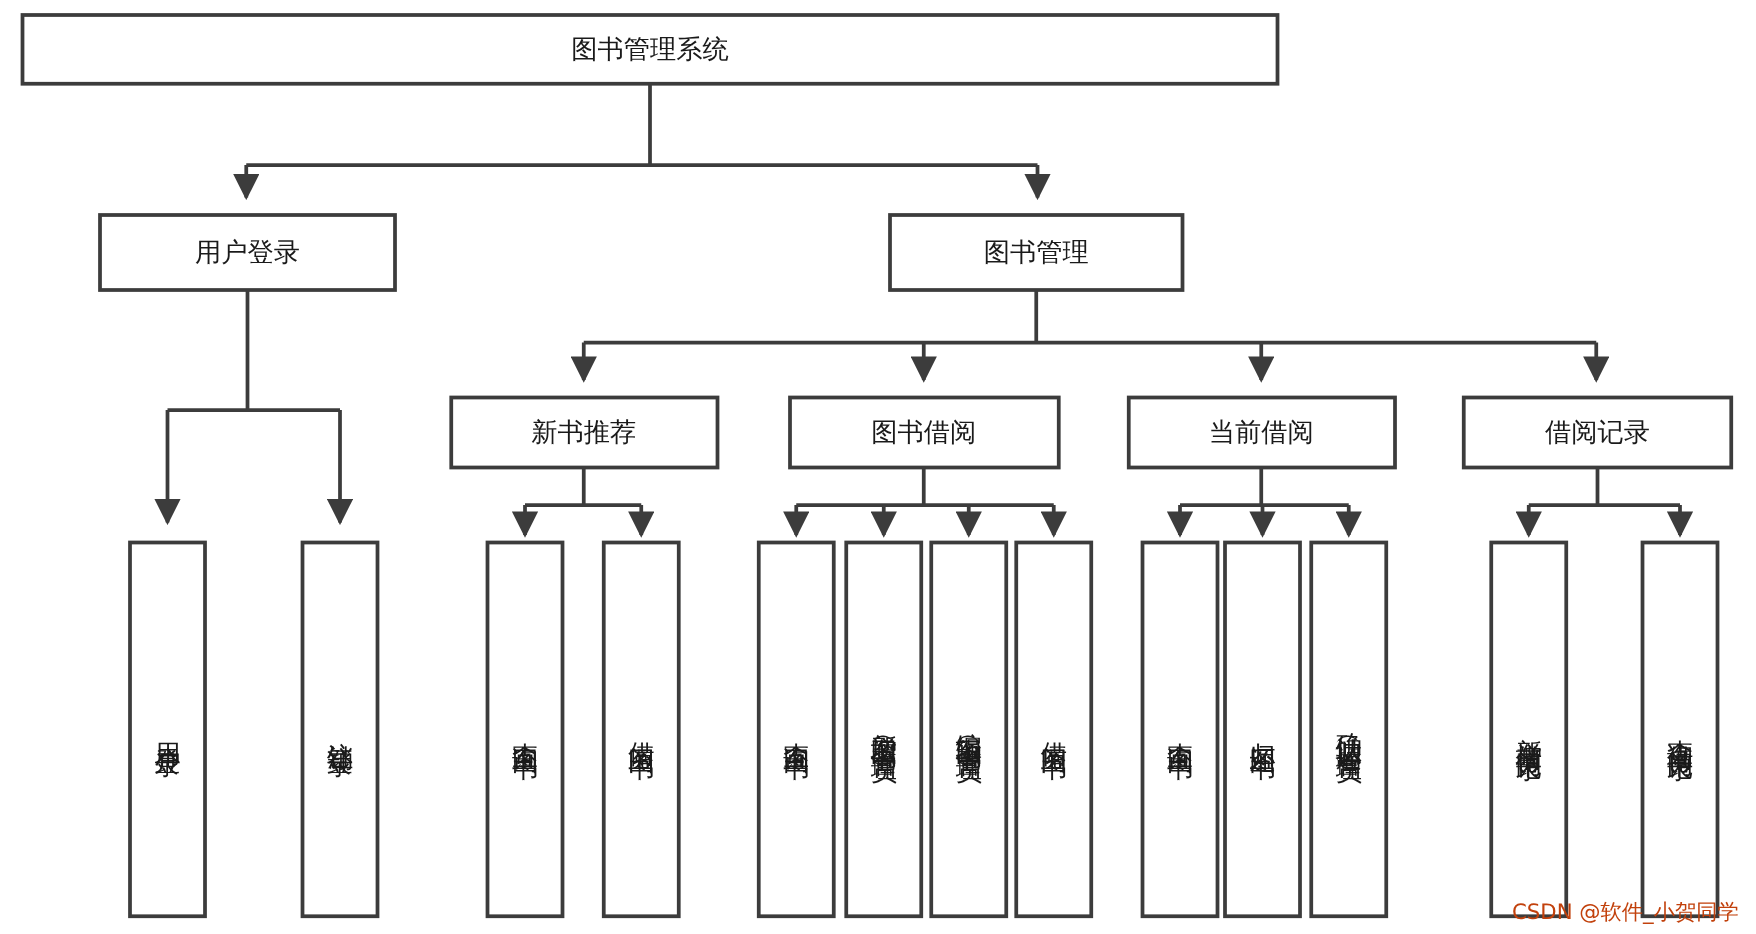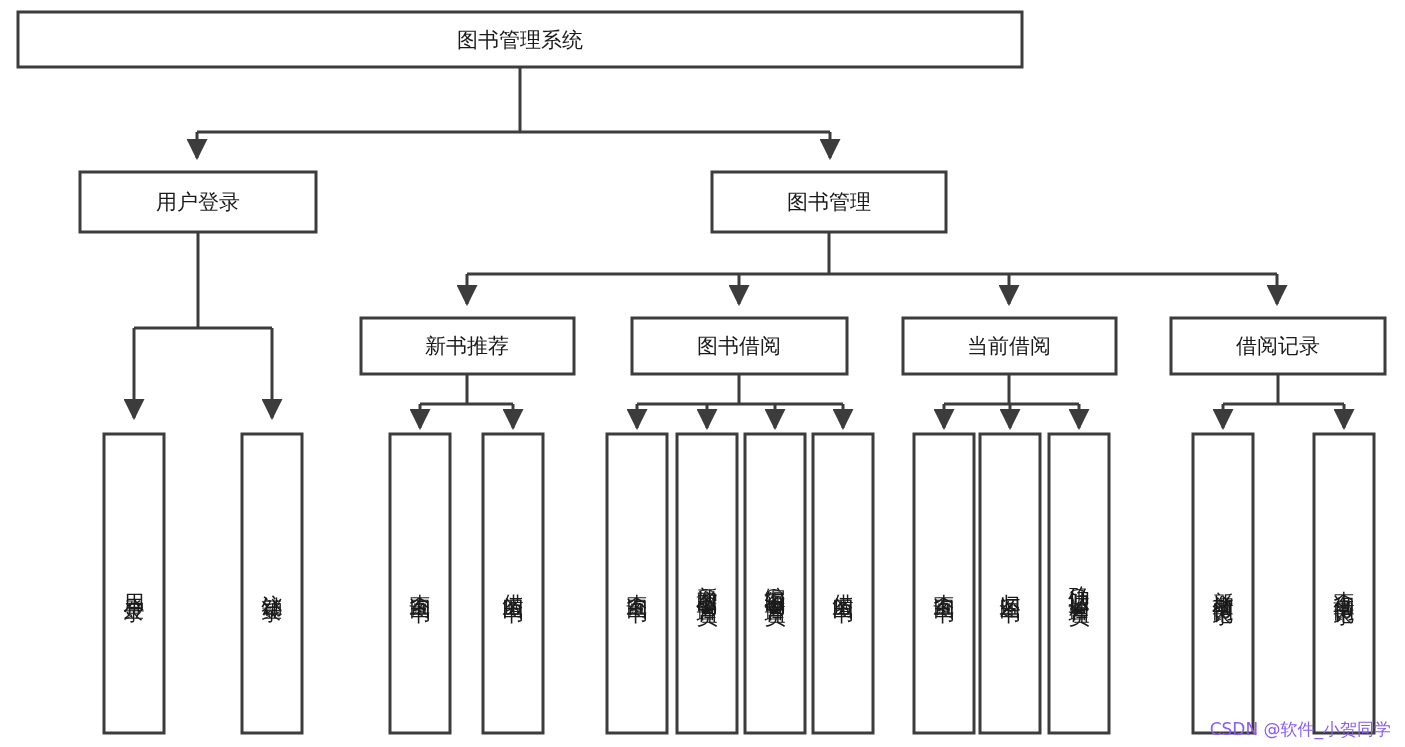--- a/index.html
+++ b/index.html
@@ -59,21 +59,21 @@
     letter-spacing: 3px;
     text-anchor: middle;
     dominant-baseline: central;
   }
   .watermark-text {
     position: absolute;
     right: 14px;
     bottom: 6px;
     font-family: "DejaVu Sans", "Liberation Sans", sans-serif;
     font-size: 17px;
-    color: #8b5cf6;
+    color: #c2410c;
     white-space: nowrap;
     user-select: none;
     pointer-events: none;
   }
 </style>
 </head>
 <body>
 
 <div id="diagram-root">
 

